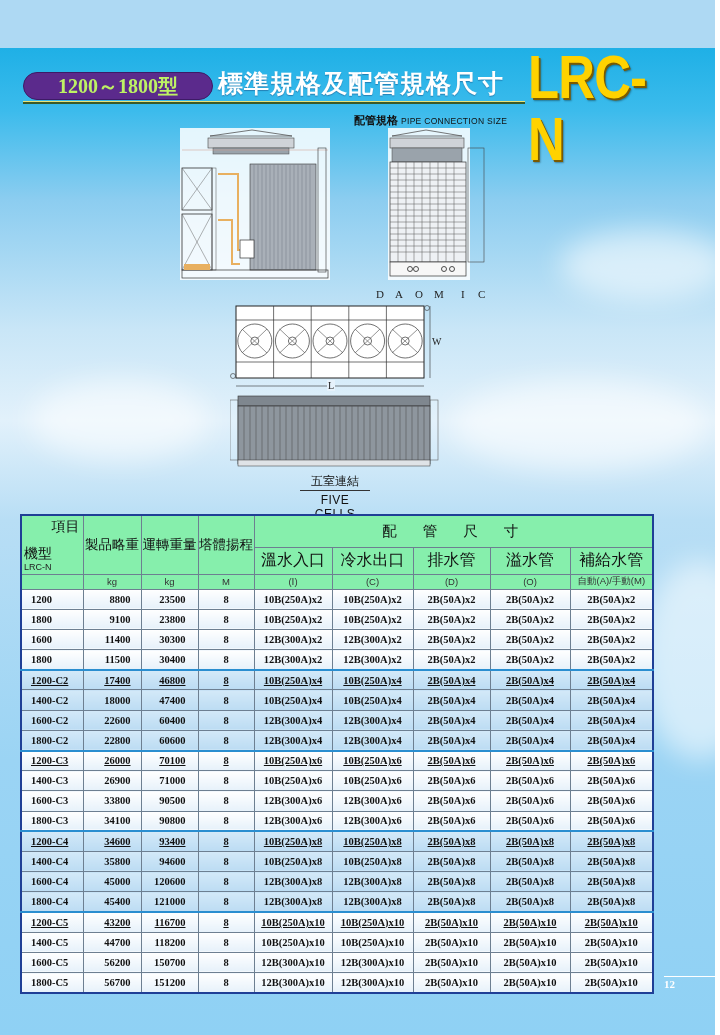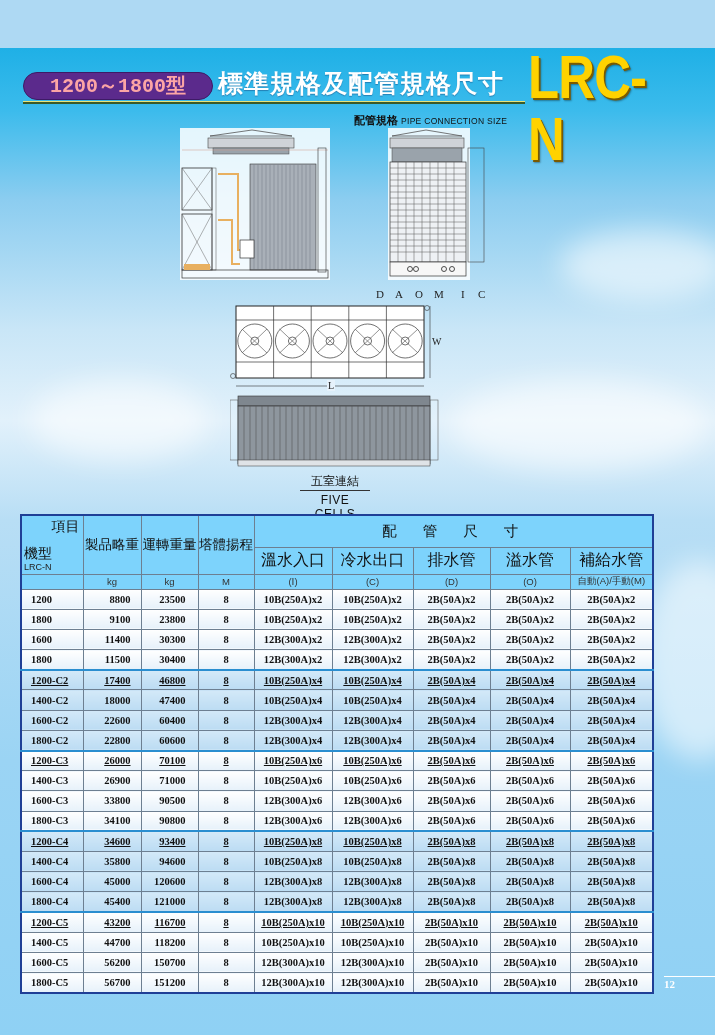--- a/index.html
+++ b/index.html
@@ -13,21 +13,21 @@
     position: absolute; left: 0; top: 0; width: 715px; height: 1035px;
     background: linear-gradient(180deg, #aed9f3 0px, #aed9f3 48px, #1fb0e6 48px, #3bbbec 110px, #8ccdf0 200px, #c9e6f7 330px, #e2f1fb 420px, #b8def5 520px, #9bd4f4 760px, #8fd1f4 1035px);
     overflow: hidden;
   }
   .cloud { position: absolute; border-radius: 50%; background: rgba(255,255,255,0.55); filter: blur(14px); }
 
   
   .model-pill {
     position: absolute; left: 23px; top: 72px; width: 190px; height: 28px;
     background: #5b2a8c; border-radius: 15px; border: 1px solid #3d1a66;
-    color: #fca5a5; font-family: Liberation Mono, monospace; font-weight: bold;
+    color: #bef264; font-family: Liberation Serif, serif; font-weight: bold;
     font-size: 20px; line-height: 27px; text-align: center;
   }
   .page-title {
     position: absolute; left: 218px; top: 68px; color: #ffffff;
     font-size: 25px; font-weight: bold; letter-spacing: 1px; line-height: 32px;
     text-shadow: 0 1px 1px rgba(0,0,60,0.3);
   }
   .title-underline {
     position: absolute; left: 23px; top: 101px; width: 502px; height: 3px;
     background: linear-gradient(180deg, #e6e27a 0, #e6e27a 1px, #3a5a2a 1px, #3a5a2a 3px);
@@ -56,21 +56,21 @@
 
   
   .spec-table {
     position: absolute; left: 20px; top: 514px; width: 632px;
     border: 2px solid #1f3f96; border-collapse: collapse; table-layout: fixed;
     background: #f2f8fd;
   }
   .spec-table td, .spec-table th {
     border: 1px solid #6d7f91; padding: 0; text-align: center; overflow: hidden; white-space: nowrap;
   }
-  .spec-table thead th { background: #7dd3fc; font-weight: normal; color: #111; }
+  .spec-table thead th { background: #86efac; font-weight: normal; color: #111; }
   .h-big { font-size: 13.5px; }
   .h-group { font-size: 14.5px; letter-spacing: 26px; padding-left: 20px !important; height: 27px; margin-left: 46px; }
   .h-sub { font-size: 16px; height: 17px; }
   .h-unit { font-size: 9.5px; height: 15px; font-family: "Liberation Sans", sans-serif; color: #333 !important; }
   .corner { position: relative; height: 59px; background: #c1e5d6 linear-gradient(to top right, transparent calc(50% - 0.7px), #333 50%, transparent calc(50% + 0.7px)) no-repeat; background-size: 100% 43px; }
   .corner .c-item { position: absolute; right: 3px; top: 2px; font-size: 14px; color: #111; }
   .corner .c-model { position: absolute; left: 2px; top: 29px; font-size: 14px; color: #111; }
   .corner .c-code { position: absolute; left: 2px; top: 46px; font-size: 9px; font-family: "Liberation Sans", sans-serif; color: #222; }
   .corner-unit { background: #c1e5d6; }
 

